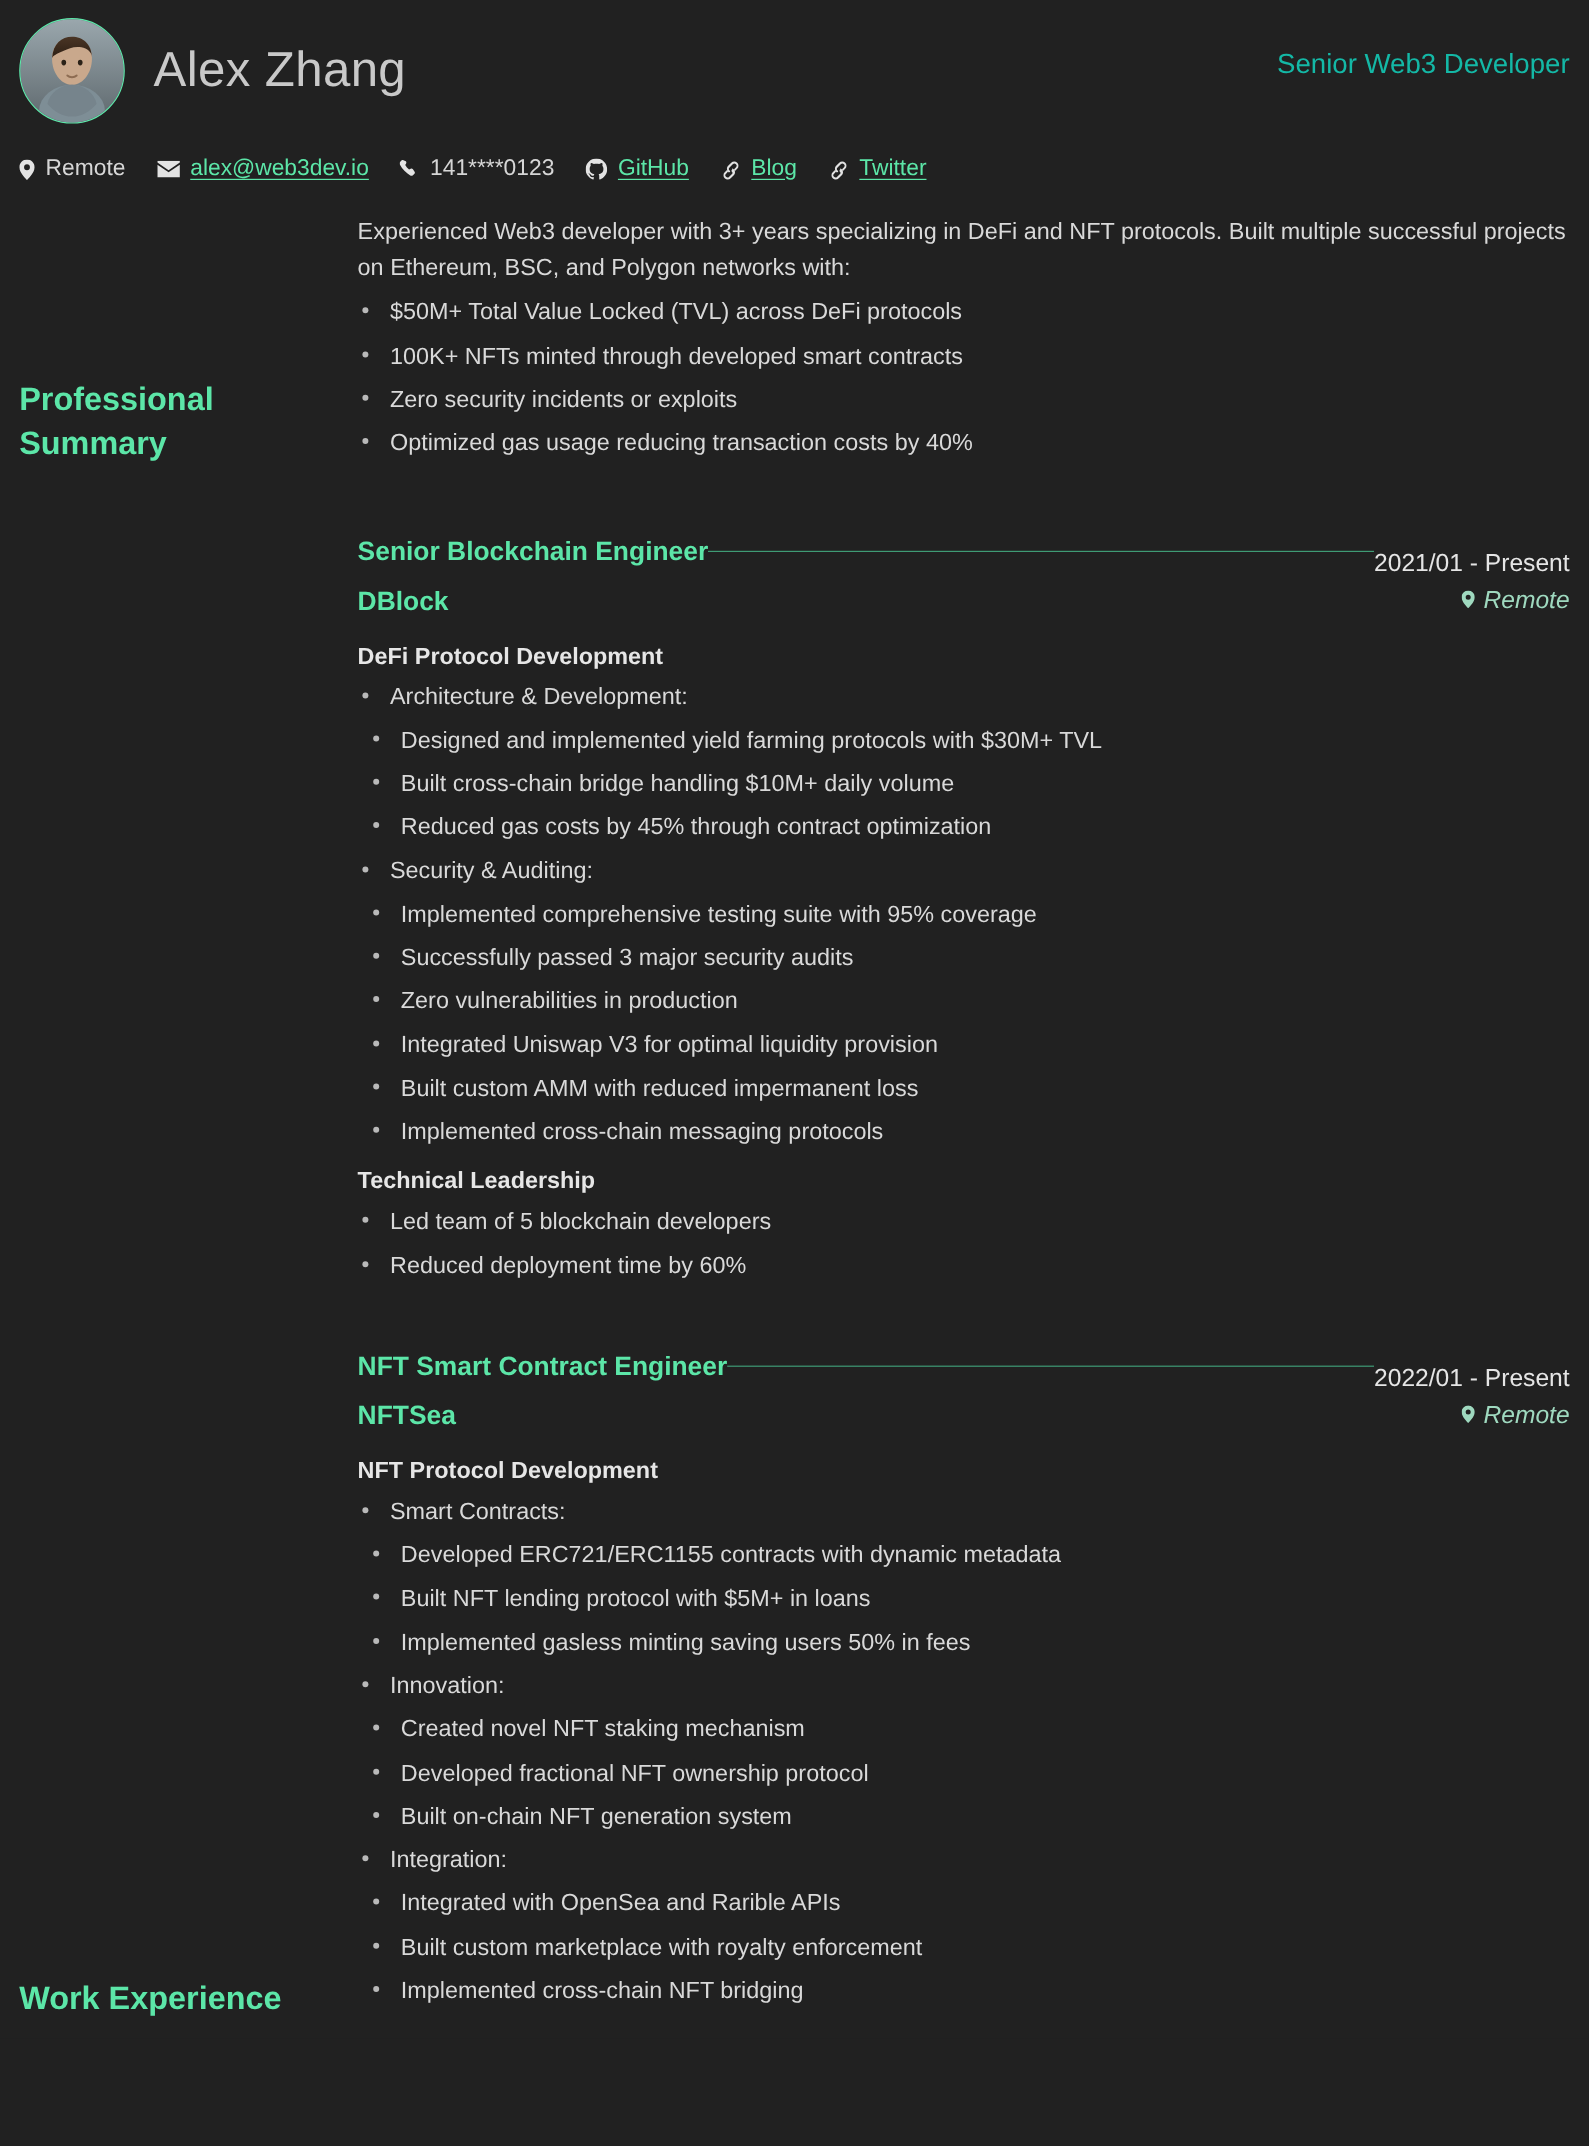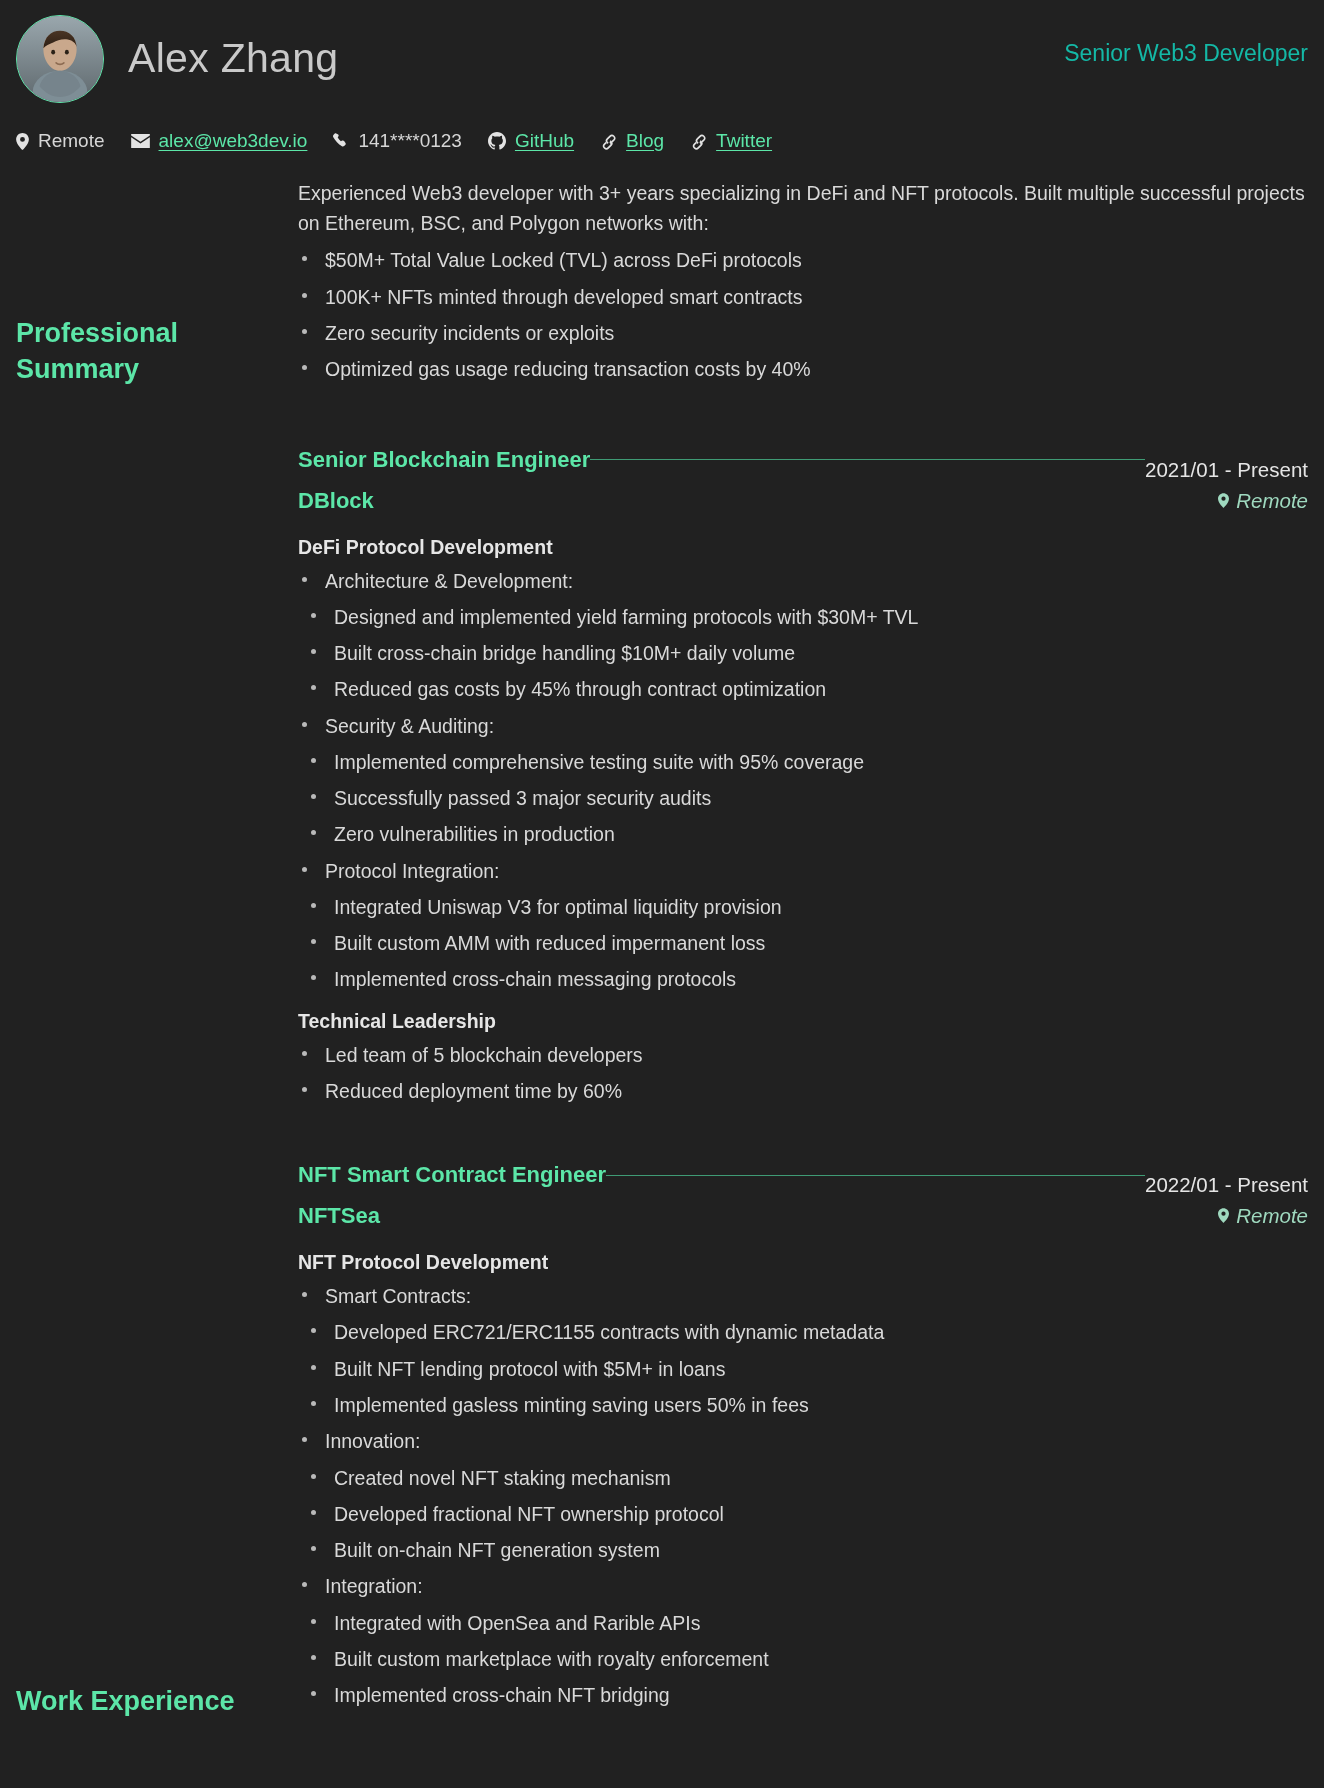--- a/index.html
+++ b/index.html
@@ -313,21 +313,20 @@
         <div class="job-group-title">DeFi Protocol Development</div>
         <ul class="bullets">
           <li class="">Architecture &amp; Development:</li>
           <li class="sub">Designed and implemented yield farming protocols with $30M+ TVL</li>
           <li class="sub">Built cross-chain bridge handling $10M+ daily volume</li>
           <li class="sub">Reduced gas costs by 45% through contract optimization</li>
           <li class="">Security &amp; Auditing:</li>
           <li class="sub">Implemented comprehensive testing suite with 95% coverage</li>
           <li class="sub">Successfully passed 3 major security audits</li>
           <li class="sub">Zero vulnerabilities in production</li>
-          <li class="">Protocol Integration:</li>
           <li class="sub">Integrated Uniswap V3 for optimal liquidity provision</li>
           <li class="sub">Built custom AMM with reduced impermanent loss</li>
           <li class="sub">Implemented cross-chain messaging protocols</li>
         </ul>
         <div class="job-group-title tight">Technical Leadership</div>
         <ul class="bullets">
           <li class="">Led team of 5 blockchain developers</li>
           <li class="">Reduced deployment time by 60%</li>
         </ul>
       </div>

